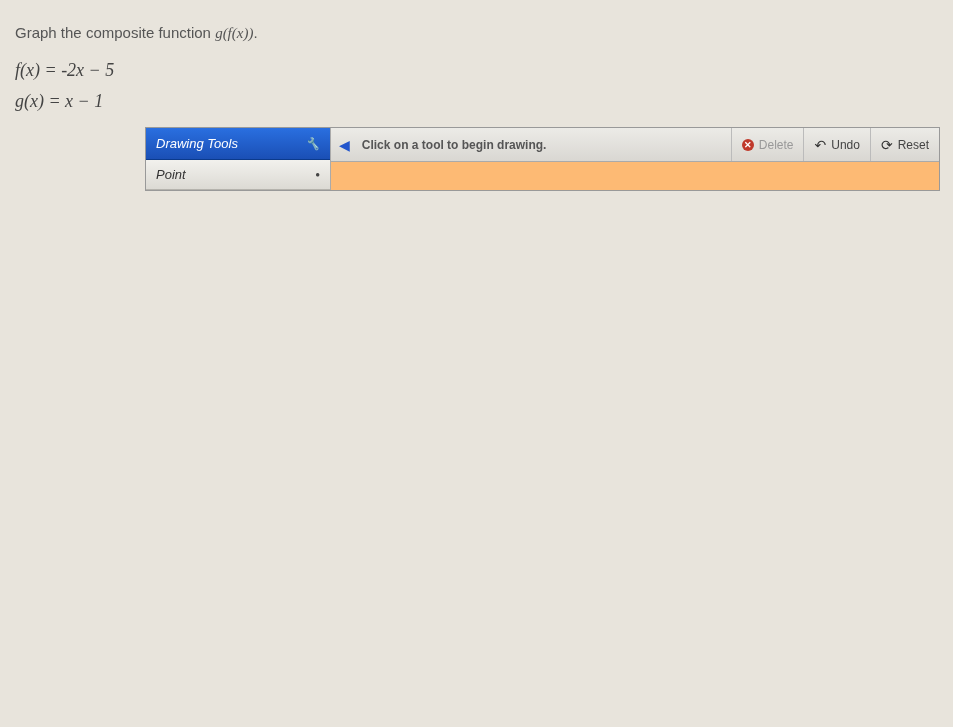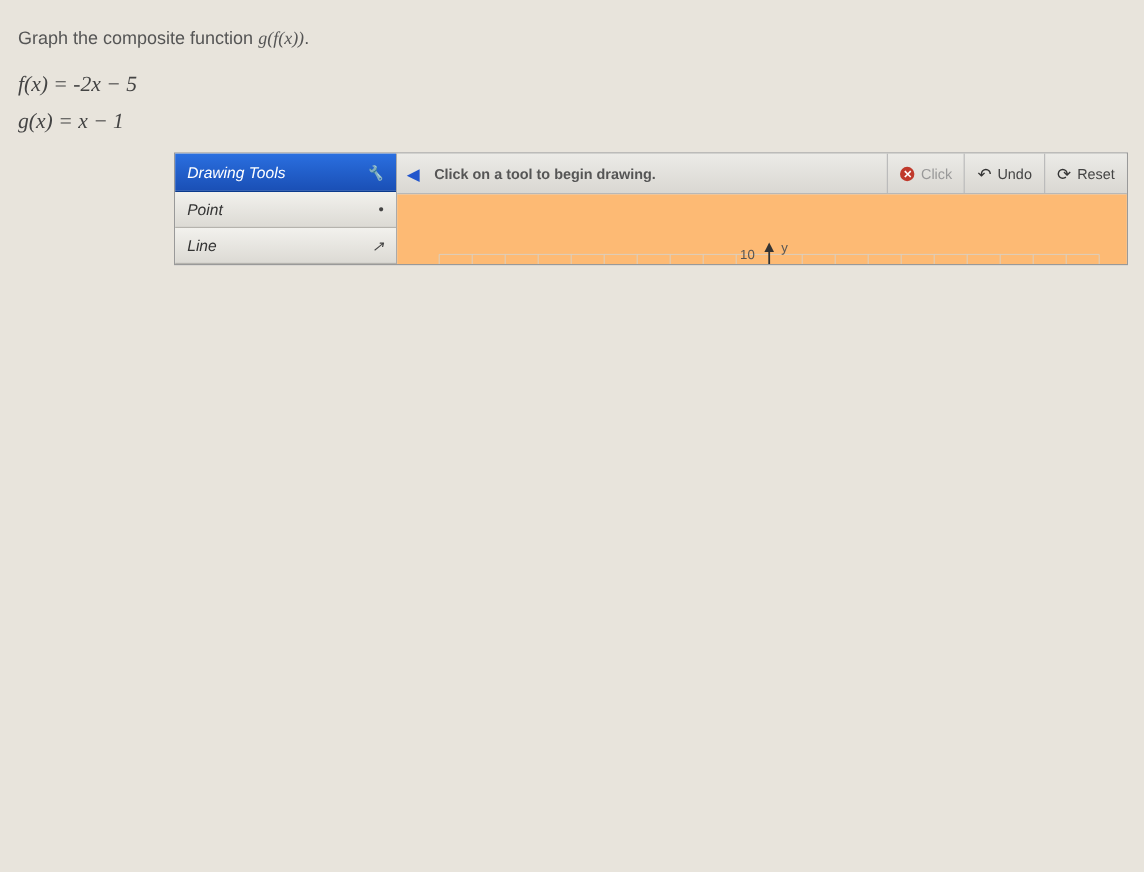--- a/index.html
+++ b/index.html
@@ -130,33 +130,29 @@
 <div class="widget">
   <div class="sidebar">
     <div class="sidebar-header">
       <span>Drawing Tools</span>
       <span style="font-size:12px;">🔧</span>
     </div>
     <div class="tool-item">
       <span>Point</span>
       <span class="tool-icon" style="font-size:8px;">●</span>
     </div>
-    <div class="tool-item">
-      <span>Line</span>
-      <span class="tool-icon">↗</span>
-    </div>
   </div>
 
   <div class="main-area">
     <div class="topbar">
       <span class="collapse-arrow">◀</span>
       <span class="hint">Click on a tool to begin drawing.</span>
       <div class="topbar-btn disabled">
         <span class="del-icon">✕</span>
-        <span>Click</span>
+        <span>Delete</span>
       </div>
       <div class="topbar-btn">
         <span class="undo-icon"></span>
         <span>Undo</span>
       </div>
       <div class="topbar-btn">
         <span class="reset-icon"></span>
         <span>Reset</span>
       </div>
     </div>

